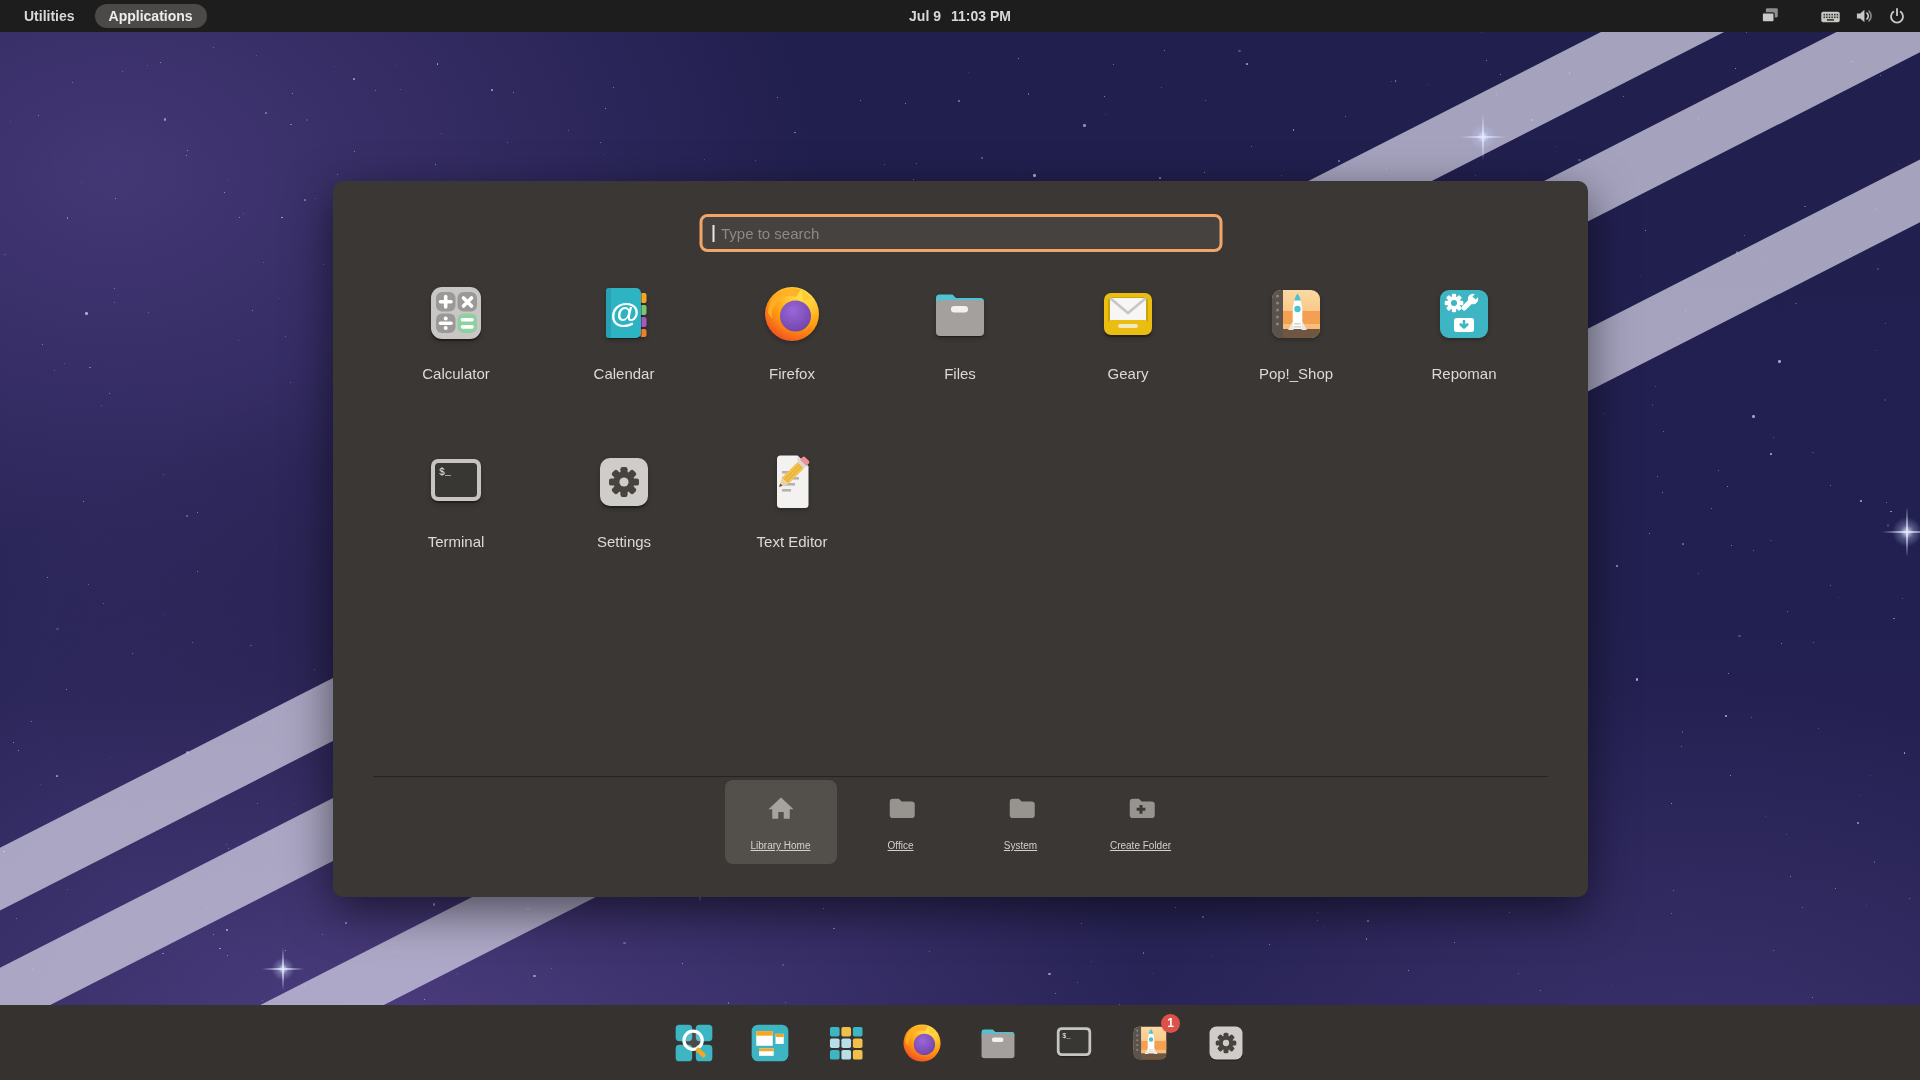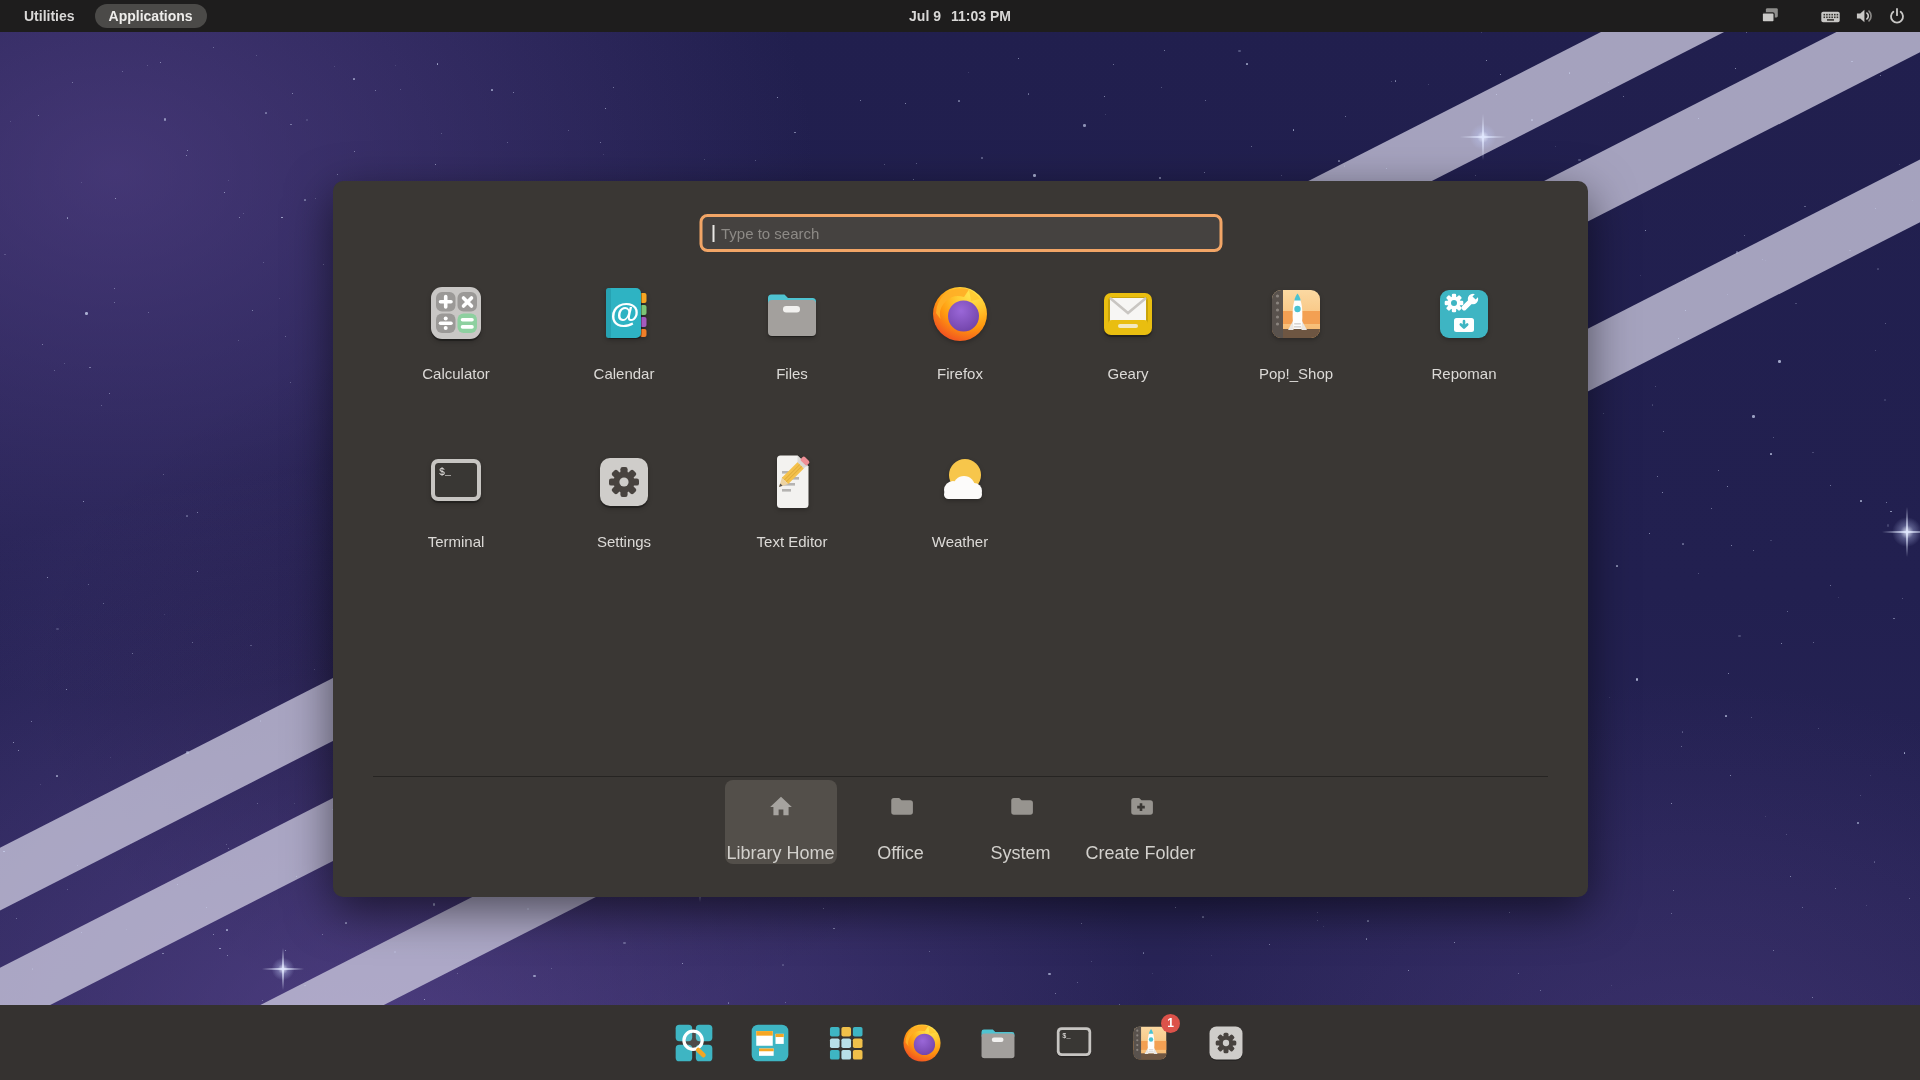--- a/index.html
+++ b/index.html
@@ -68,21 +68,21 @@
   .app-label { margin-top:19px; font-size:15px; color:#dcdad7; }
 
   #cat-divider { position:absolute; left:40px; right:40px; top:595px;
           height:1px; background:#262422; }
   #categories { position:absolute; top:599px; left:0; width:100%;
           display:flex; justify-content:center; gap:8px; }
   .cat-item { width:112px; height:84px; border-radius:8px; display:flex;
           flex-direction:column; align-items:center; padding-top:13px; }
   .cat-item.selected { background:#534f4a; }
   .cat-item svg { width:30px; height:30px; display:block; }
-  .cat-label { margin-top:24px; font-size:18px; color:#d2d0cc; }
+  .cat-label { margin-top:17px; font-size:10px; color:#d2d0cc;text-decoration:underline; }
 </style>
 </head>
 <body>
 
 <svg width="0" height="0" style="position:absolute">
   <defs>
     <radialGradient id="ffOuter" cx="0.72" cy="0.12" r="1.15">
       <stop offset="0" stop-color="#ffe852"></stop>
         <stop offset="0.28" stop-color="#ffc62e"></stop>
       <stop offset="0.55" stop-color="#ff980e"></stop>
@@ -961,29 +961,29 @@
                  <div class="app-label">Calculator</div>
         </div>
         <div class="app-tile">
           <svg class="app-ic">
             <use href="#ic-contacts"></use>
           </svg>
                  <div class="app-label">Calendar</div>
         </div>
         <div class="app-tile">
           <svg class="app-ic">
-            <use href="#ic-files"></use>
-          </svg>
-                 <div class="app-label">Files</div>
+            <use href="#ic-firefox"></use>
+          </svg>
+                 <div class="app-label">Firefox</div>
         </div>
         <div class="app-tile">
           <svg class="app-ic">
-            <use href="#ic-firefox"></use>
-          </svg>
-                 <div class="app-label">Firefox</div>
+            <use href="#ic-files"></use>
+          </svg>
+                 <div class="app-label">Files</div>
         </div>
         <div class="app-tile">
           <svg class="app-ic">
             <use href="#ic-geary"></use>
           </svg>
                  <div class="app-label">Geary</div>
         </div>
         <div class="app-tile">
           <svg class="app-ic">
             <use href="#ic-popshop"></use>
@@ -1006,26 +1006,20 @@
           <svg class="app-ic">
             <use href="#ic-settings"></use>
           </svg>
                  <div class="app-label">Settings</div>
         </div>
         <div class="app-tile">
           <svg class="app-ic">
             <use href="#ic-texteditor"></use>
           </svg>
                  <div class="app-label">Text Editor</div>
-        </div>
-        <div class="app-tile">
-          <svg class="app-ic">
-            <use href="#ic-weather"></use>
-          </svg>
-                 <div class="app-label">Weather</div>
         </div>
       </div>
     <div id="cat-divider"></div>
     <div id="categories">
         <div class="cat-item selected">
           <svg>
             <use href="#ic-house"></use>
           </svg>
                  <div class="cat-label">Library Home</div>
         </div>

